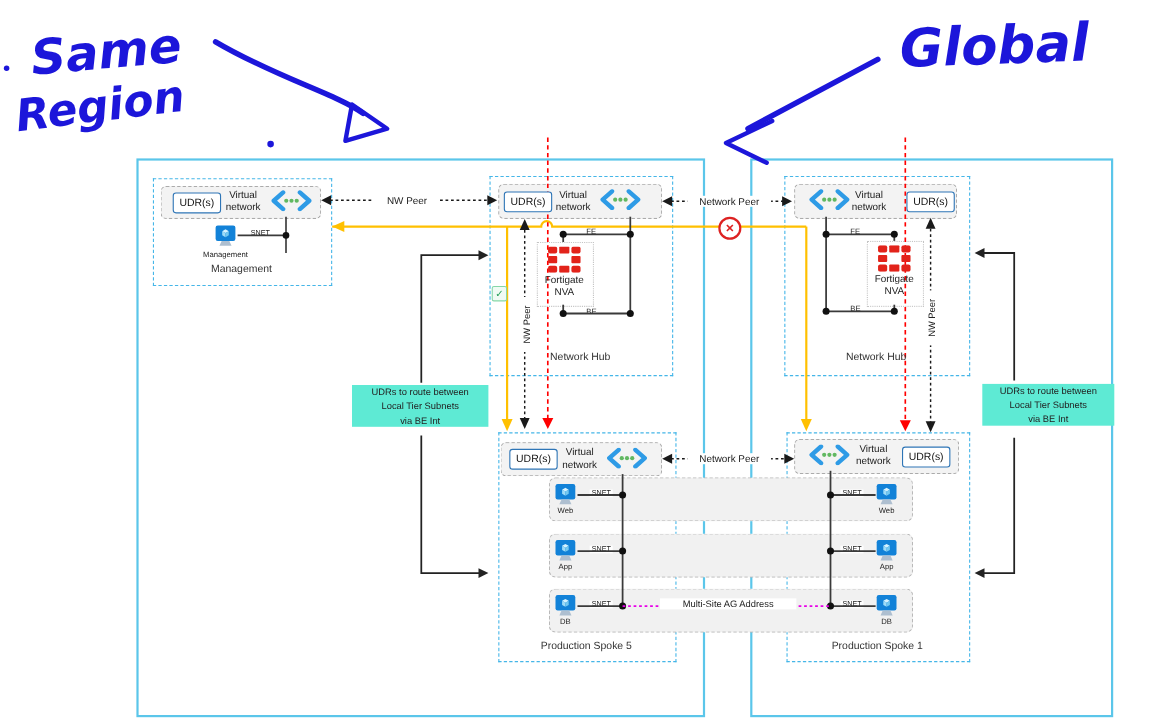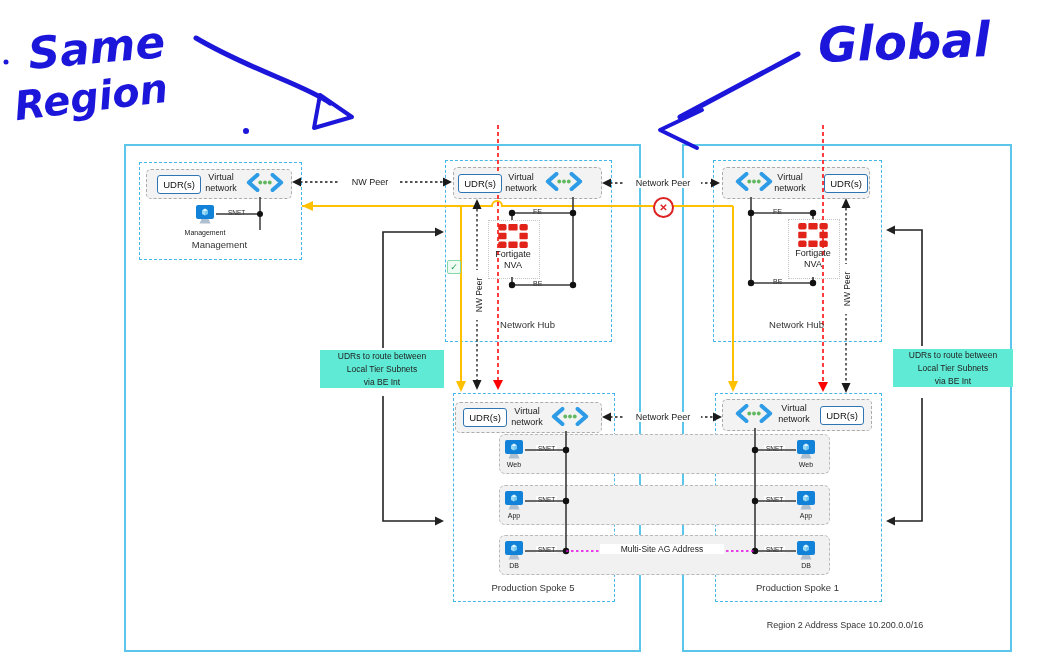--- a/index.html
+++ b/index.html
@@ -375,15 +375,14 @@
       <polygon points="11,4.5 14,6.2 11,7.9 8,6.2" fill="#d6f3ff"></polygon>
       <polygon points="8,6.2 11,7.9 11,11.6 8,9.9" fill="#9fdcf8"></polygon>
       <polygon points="14,6.2 11,7.9 11,11.6 14,9.9" fill="#74c8f0"></polygon>
       <polygon points="7.5,15 14.5,15 16.5,19.5 5.5,19.5" fill="#aebfd0"></polygon>
   </svg>
   <div class="abs tiny ctr" style="left:788px;top:562px;width:36px;font-size:7px;">DB</div>
   <div class="abs tiny onwire" style="left:764px;top:546px;">SNET</div>
 
   <div class="abs onwire ctr" style="left:600px;top:544px;width:120px;font-size:8.5px;color:#222;z-index:6;">Multi-Site AG Address</div>
 
-  <div class="abs title" style="left:682px;top:620px;width:326px;font-size:9px;">Region 2 Address Space 10.200.0.0/16</div>
 
 </div>
 
 </body></html>

